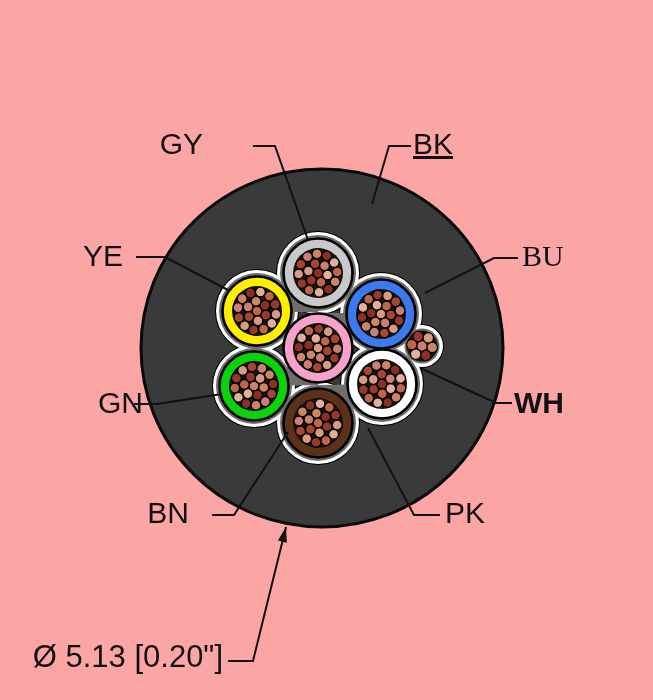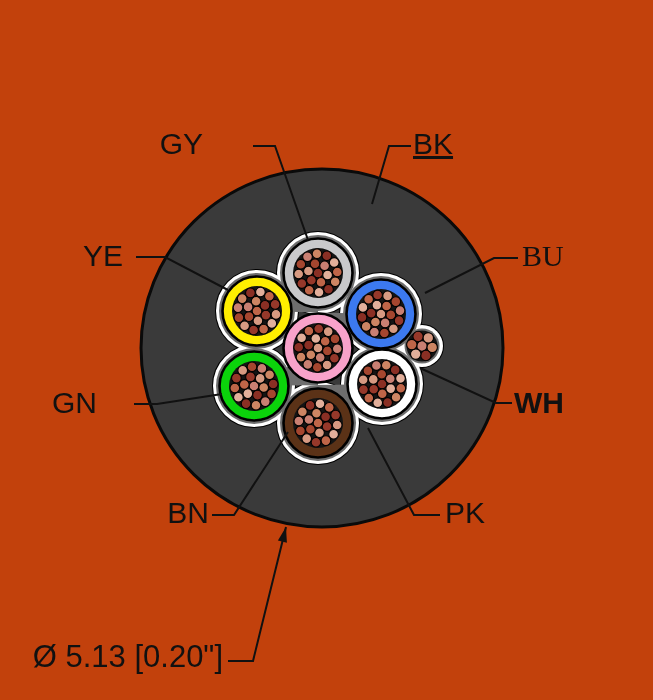--- a/index.html
+++ b/index.html
@@ -1,17 +1,17 @@
 <!DOCTYPE html>
 <html><head>
 <meta charset="utf-8">
 <style>
   html,body{margin:0;padding:0;background:#fff;}
   .stage{
-    position:relative;width:653px;height:700px;background:#c2410c;overflow:hidden;
+    position:relative;width:653px;height:700px;background:#fca5a5;overflow:hidden;
     font-family:"Liberation Sans", sans-serif;
   }
   .stage svg{position:absolute;left:0;top:0;}
   .lbl{
     position:absolute;font-size:30px;line-height:1;color:#111;
     white-space:nowrap;user-select:none;
   }
   .lbl.dim{font-size:31px;}
 </style>
 </head>
@@ -229,19 +229,19 @@
         <polyline points="440,515 414,515 368,428"></polyline>
         <polyline points="228,661 253,661 286,527"></polyline>
       </g>
       <polygon fill="#111111" points="286,527 286.9,542.7 277.9,540.5"></polygon>
     </svg>
 
   <div class="lbl" style="right:450px;top:129px;">GY</div>
   <div class="lbl" style="left:413px;top:129px;text-decoration:underline;">BK</div>
   <div class="lbl" style="right:530px;top:241px;">YE</div>
   <div class="lbl" style="left:522px;top:241px;font-family:Liberation Serif, serif;">BU</div>
-  <div class="lbl" style="right:556px;top:388px;">GN</div>
+  <div class="lbl" style="right:510px;top:388px;">GN</div>
   <div class="lbl" style="left:514px;top:388px;font-weight:bold;">WH</div>
-  <div class="lbl" style="right:444px;top:498px;">BN</div>
+  <div class="lbl" style="right:464px;top:498px;">BN</div>
   <div class="lbl" style="left:445px;top:498px;">PK</div>
   <div class="lbl dim" style="right:430px;top:641px;">Ø 5.13 [0.20"]</div>
 
 </div>
 
 </body></html>

